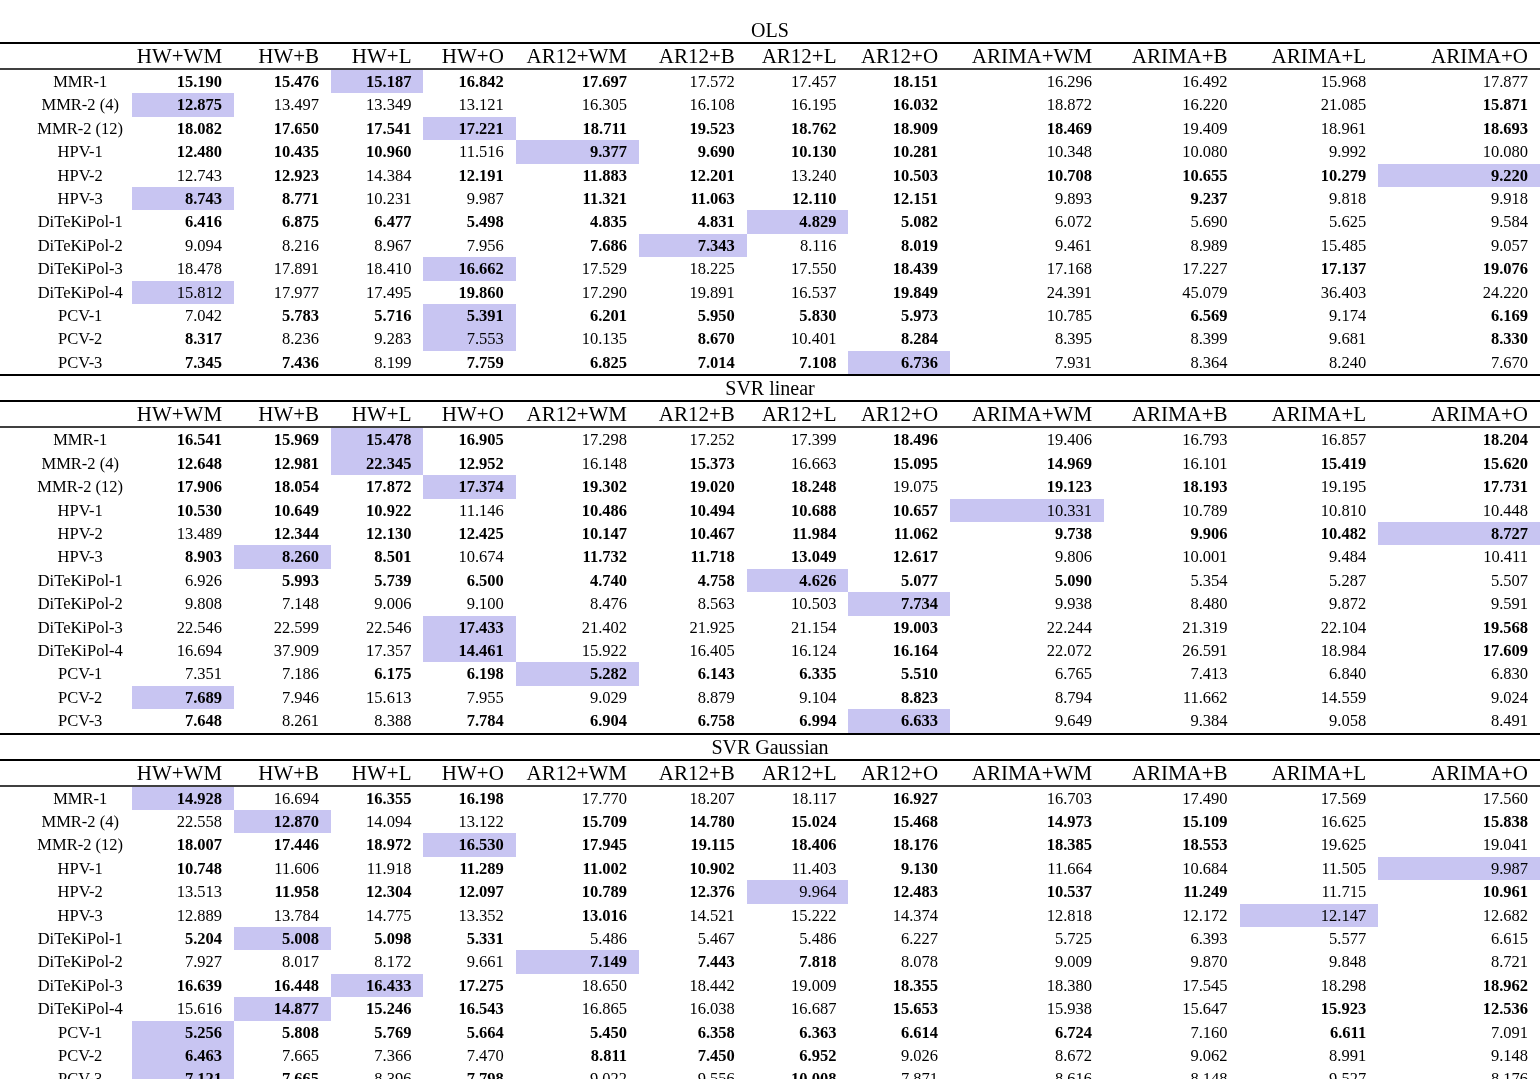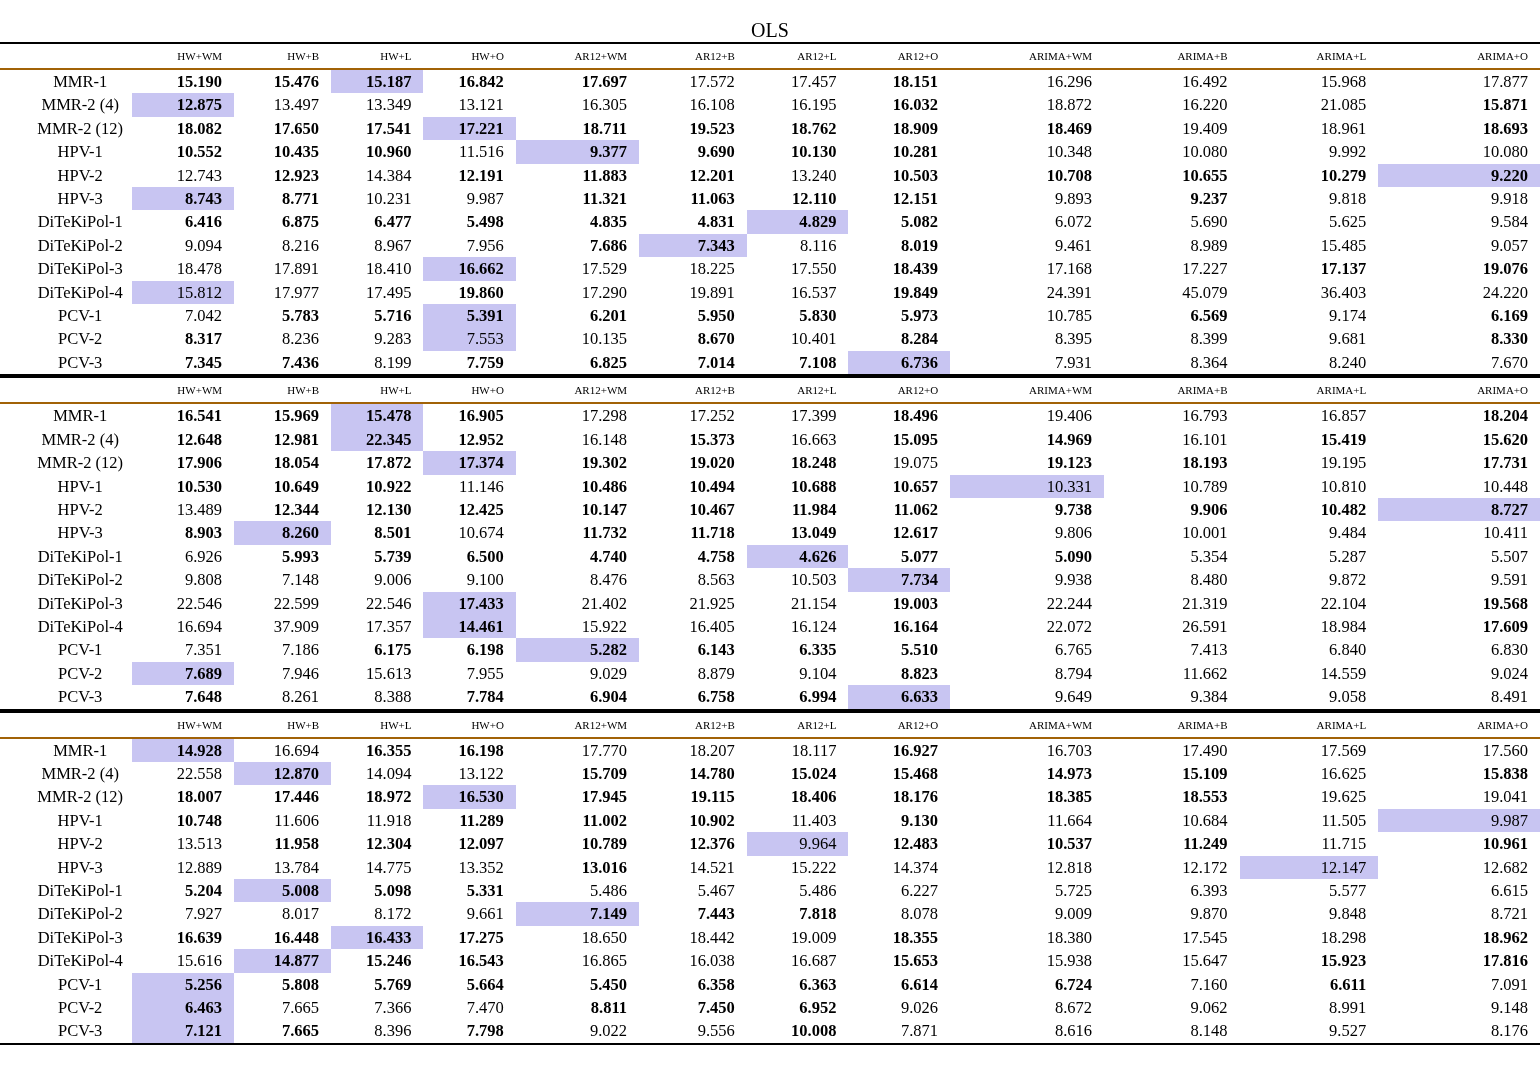--- a/index.html
+++ b/index.html
@@ -12,22 +12,22 @@
   section.tbl { width:1540px; }
   .title {
     text-align:center; font-size:20px; line-height:24px; height:24px;
     white-space:nowrap;
   }
   table {
     width:100%; border-collapse:collapse; table-layout:fixed;
     border-top:2px solid #000; border-bottom:2px solid #000;
   }
   thead th {
-    border-bottom:2px solid #a16207;
-    font-weight:normal; font-size:11px; height:24px; line-height:24px;
+    border-bottom:2px solid #404040;
+    font-weight:normal; font-size:21px; height:24px; line-height:24px;
     text-align:right; padding:0 12px 0 0; white-space:nowrap; overflow:hidden;
   }
   thead th.label { text-align:left; padding:0 0 0 28px; }
   tbody td {
     font-size:16.5px; height:23.4px; line-height:23.4px;
     text-align:right; padding:0 12px 0 0; white-space:nowrap; overflow:hidden;
   }
   tbody td.label { text-align:center; padding:0 0 0 28px; }
   tbody td.b { font-weight:bold; }
   tbody td.hl { background:var(--hl, #c8c5f2);margin-left:48px; }
@@ -126,21 +126,21 @@
             <td class="b">19.523</td>
             <td class="b">18.762</td>
             <td class="b">18.909</td>
             <td class="b">18.469</td>
             <td>19.409</td>
             <td>18.961</td>
             <td class="b">18.693</td>
           </tr>
           <tr>
             <td class="label">HPV-1</td>
-            <td class="b">10.552</td>
+            <td class="b">12.480</td>
             <td class="b">10.435</td>
             <td class="b">10.960</td>
             <td>11.516</td>
             <td class="b hl">9.377</td>
             <td class="b">9.690</td>
             <td class="b">10.130</td>
             <td class="b">10.281</td>
             <td>10.348</td>
             <td>10.080</td>
             <td>9.992</td>
@@ -279,20 +279,21 @@
             <td>7.931</td>
             <td>8.364</td>
             <td>8.240</td>
             <td>7.670</td>
           </tr>
         </tbody>
     </table>
   </section>
 
   <section class="tbl">
+    <div class="title">SVR linear</div>
     <table>
       <colgroup>
         <col class="c-label">
           <col class="c-hwwm">
           <col class="c-hwb">
           <col class="c-hwl">
           <col class="c-hwo">
         <col class="c-ar12wm">
           <col class="c-ar12b">
           <col class="c-ar12l">
@@ -513,20 +514,21 @@
             <td>9.649</td>
             <td>9.384</td>
             <td>9.058</td>
             <td>8.491</td>
           </tr>
         </tbody>
     </table>
   </section>
 
   <section class="tbl">
+    <div class="title">SVR Gaussian</div>
     <table>
       <colgroup>
         <col class="c-label">
           <col class="c-hwwm">
           <col class="c-hwb">
           <col class="c-hwl">
           <col class="c-hwo">
         <col class="c-ar12wm">
           <col class="c-ar12b">
           <col class="c-ar12l">
@@ -695,21 +697,21 @@
             <td class="b hl">14.877</td>
             <td class="b">15.246</td>
             <td class="b">16.543</td>
             <td>16.865</td>
             <td>16.038</td>
             <td>16.687</td>
             <td class="b">15.653</td>
             <td>15.938</td>
             <td>15.647</td>
             <td class="b">15.923</td>
-            <td class="b">17.816</td>
+            <td class="b">12.536</td>
           </tr>
           <tr>
             <td class="label">PCV-1</td>
             <td class="b hl">5.256</td>
             <td class="b">5.808</td>
             <td class="b">5.769</td>
             <td class="b">5.664</td>
             <td class="b">5.450</td>
             <td class="b">6.358</td>
             <td class="b">6.363</td>

